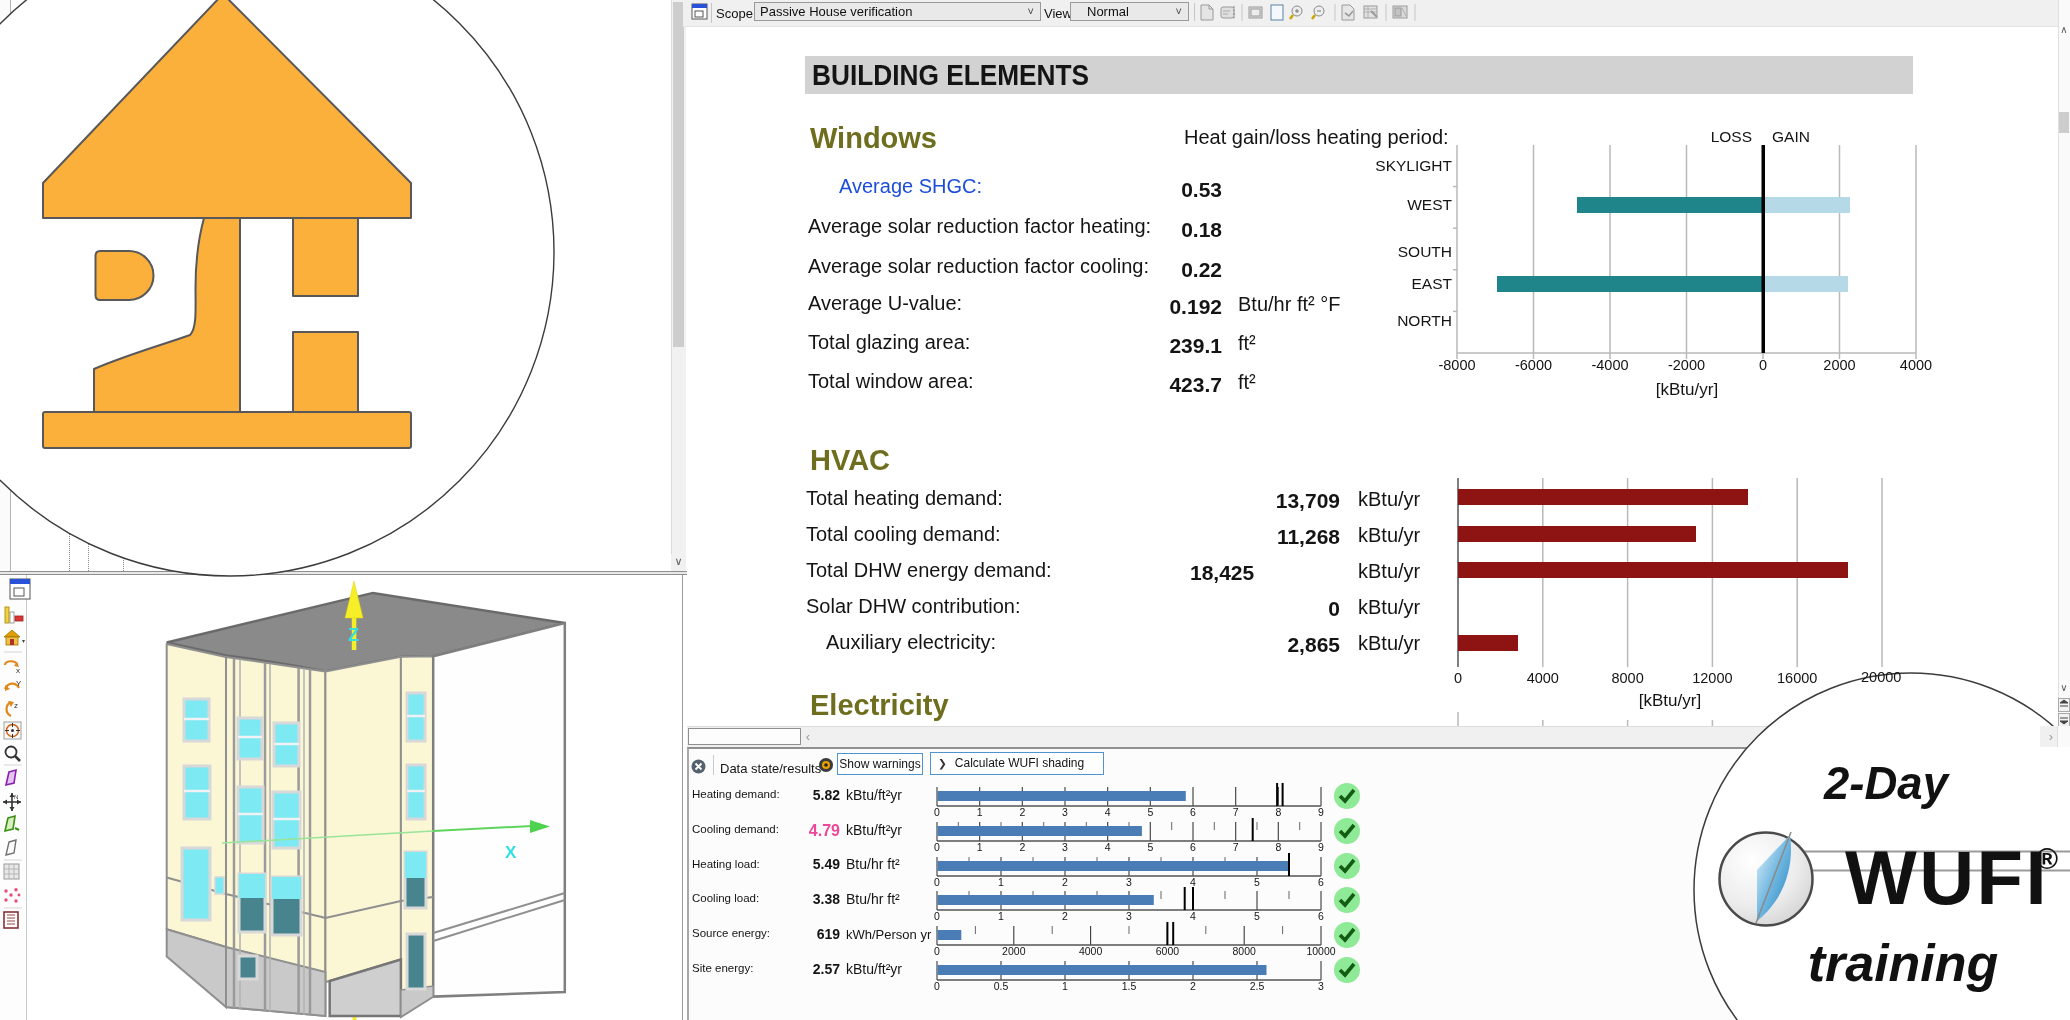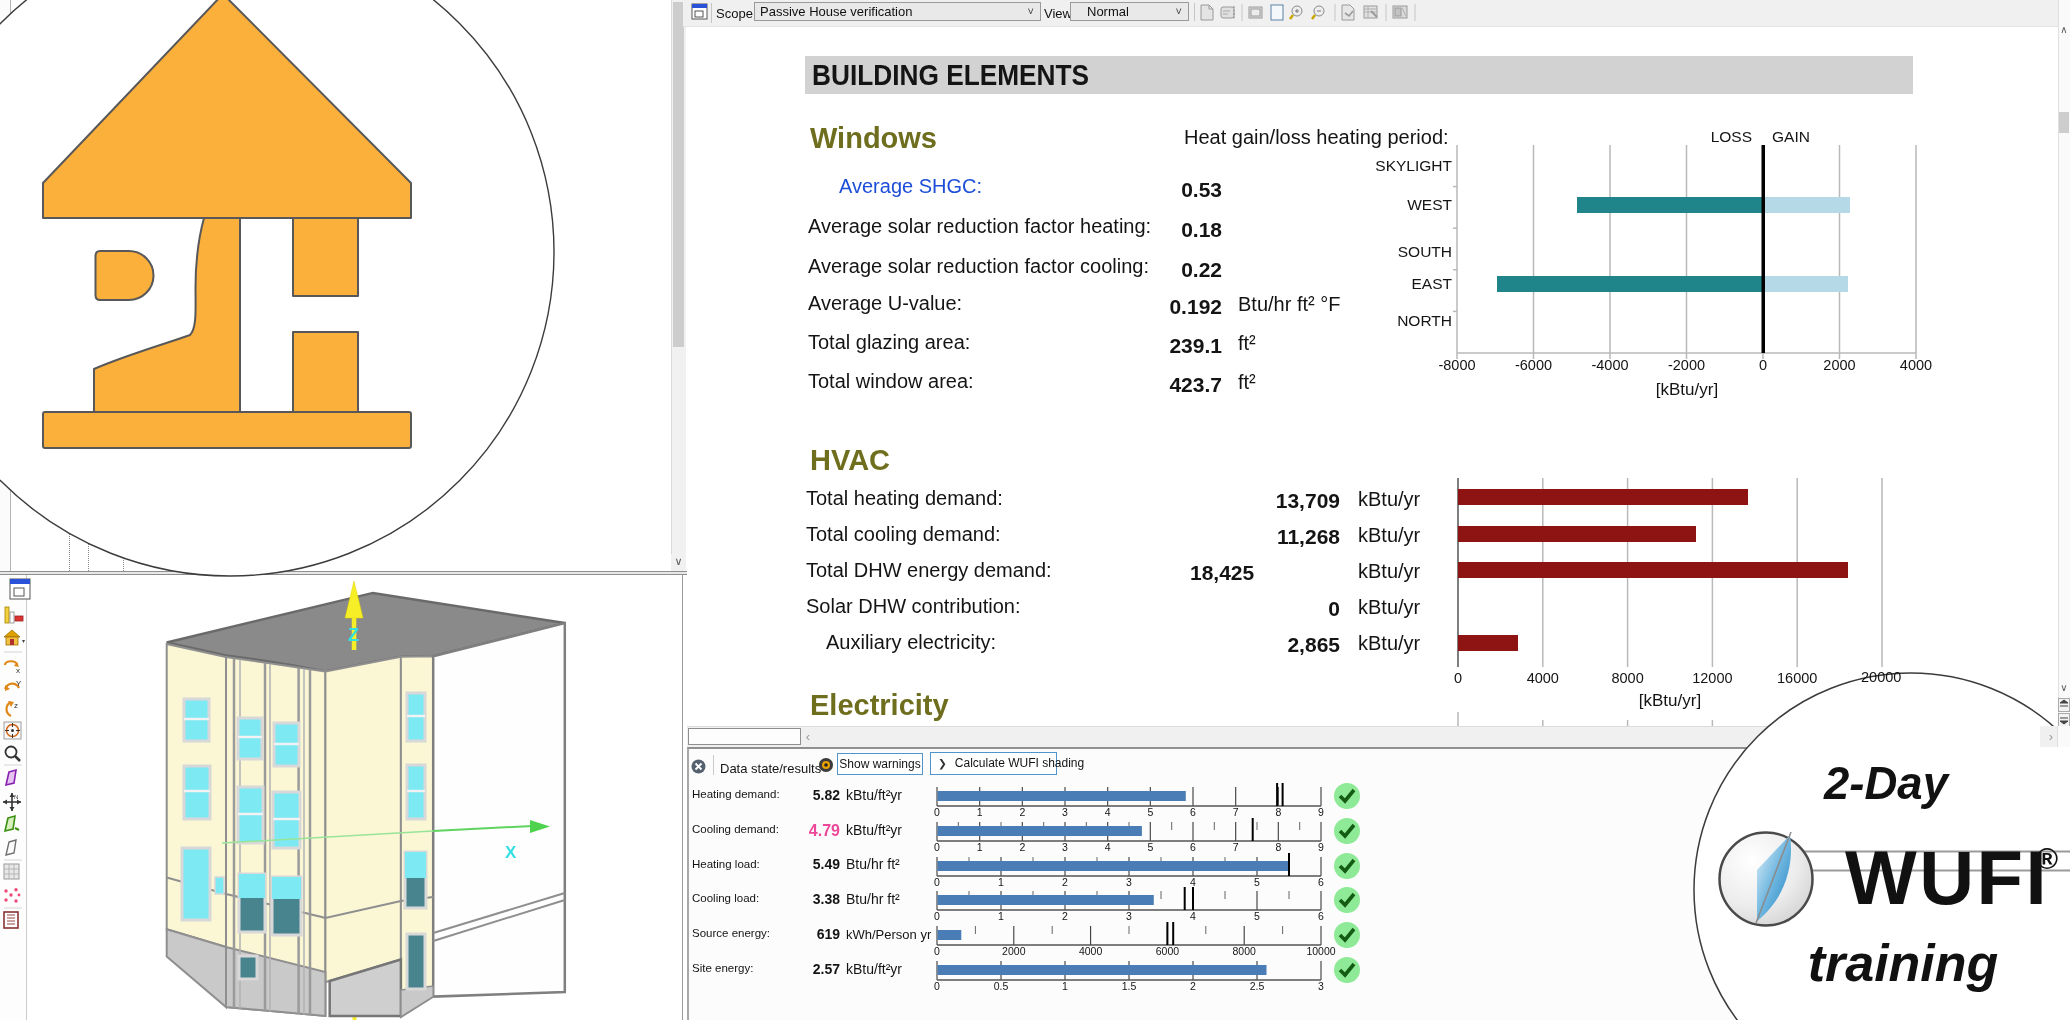--- a/index.html
+++ b/index.html
@@ -422,21 +422,21 @@
         <path d="M4.5,4.5 l6,6 M10.5,4.5 l-6,6" stroke="#fff" stroke-width="1.8"></path>
       </svg>
   <div class="abs" style="left:26px;top:755px;width:0;height:20px;border-left:1px solid #c9c9c9;"></div>
   <div class="abs" style="left:33px;top:761px;font-size:13px;color:#141414;">Data state/results</div>
   <svg class="abs" style="left:131px;top:757px;" width="16" height="16" viewBox="0 0 16 16">
         <circle cx="8" cy="8" r="7" fill="#3c3c3c"></circle>
         <circle cx="8" cy="8" r="4" fill="#e8a000"></circle>
         <circle cx="8" cy="8" r="1.8" fill="#222"></circle>
       </svg>
   <div class="abs" style="left:150px;top:753px;width:86px;height:22px;background:#fff;border:1px solid #4f94cd;font-size:12px;color:#141414;text-align:center;line-height:20px;white-space:nowrap;">Show warnings</div>
-  <div class="abs" style="left:243px;top:752px;width:127px;height:23px;background:#fff;border:1px solid #4f94cd;font-size:12px;color:#141414;line-height:21px;white-space:nowrap;"><span style="margin-left:7px;color:#333;font-size:10.5px;">❯</span><span style="margin-left:8px;">Calculate WUFI shading</span></div>
+  <div class="abs" style="left:243px;top:752px;width:174px;height:23px;background:#fff;border:1px solid #4f94cd;font-size:12px;color:#141414;line-height:21px;white-space:nowrap;"><span style="margin-left:7px;color:#333;font-size:10.5px;">❯</span><span style="margin-left:8px;">Calculate WUFI shading</span></div>
 
   <div class="abs" style="left:5px;top:788px;font-size:11.5px;color:#141414;">Heating demand:</div>
   <div class="abs" style="left:90px;top:787px;width:63px;text-align:right;font-size:14px;font-weight:bold;color:#141414;">5.82</div>
   <div class="abs" style="left:159px;top:787px;font-size:14px;color:#141414;">kBtu/ft²yr</div>
   <svg class="abs" style="left:243px;top:780px;" width="425" height="38" viewBox="0 0 425 38">
     <path d="M7.0,7V26 M49.7,7V26 M92.3,7V26 M135.0,7V26 M177.7,7V26 M220.3,7V26 M263.0,7V26 M305.7,7V26 M348.3,7V26 M391.0,7V26" stroke="#3a3a3a" stroke-width="1.1" fill="none"></path>
     <line x1="7" y1="26" x2="391" y2="26" stroke="#555" stroke-width="1.3"></line>
     <rect x="7.5" y="11" width="248.3" height="10" fill="#4a7db5"></rect>
     <line x1="347.1" y1="3" x2="347.1" y2="26" stroke="#000" stroke-width="2"></line>
     <line x1="352.6" y1="3" x2="352.6" y2="26" stroke="#000" stroke-width="2"></line>

